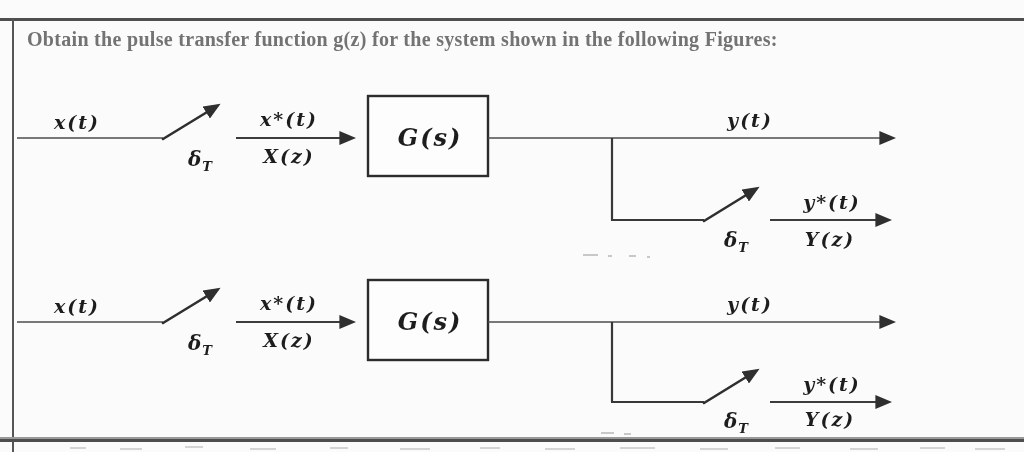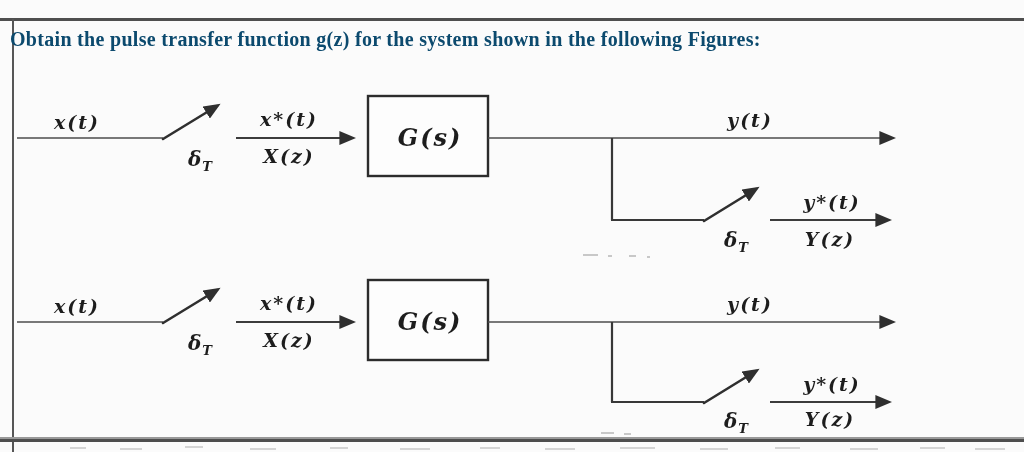--- a/index.html
+++ b/index.html
@@ -17,24 +17,24 @@
   .soft { filter: blur(0.3px); }
 
   
   .border-top    { position: absolute; left: 0; right: 0; top: 18px; height: 3px; background: #4f4f4f; }
   .border-left   { position: absolute; left: 12px; width: 2px; top: 19px; bottom: 0; background: #565656; }
   .border-bottom-light { position: absolute; left: 0; right: 0; top: 437px; height: 2px; background: #999; }
   .border-bottom { position: absolute; left: 0; right: 0; top: 439px; height: 3px; background: #4e4e4e; }
 
   .title {
     position: absolute;
-    left: 10px; top: 28px;
+    left: 27px; top: 28px;
     font: 700 20px "Liberation Serif", serif;
     letter-spacing: 0.3px;
-    color: #0c4a6e;
+    color: #737373;
     white-space: nowrap;
   }
 
   svg.diagram-layer { position: absolute; left: 0; top: 0; }
 
   .sig   { stroke: #4d4d4d; stroke-width: 1.6; }
   .sig2  { stroke: #3c3c3c; stroke-width: 2;   }
   .sw    { stroke: #2f2f2f; stroke-width: 2.6; stroke-linecap: round; }
   .br    { stroke: #383838; stroke-width: 2.2; }
   .blkbox{ fill: #fdfdfd; stroke: #2c2c2c; stroke-width: 2.4; }

